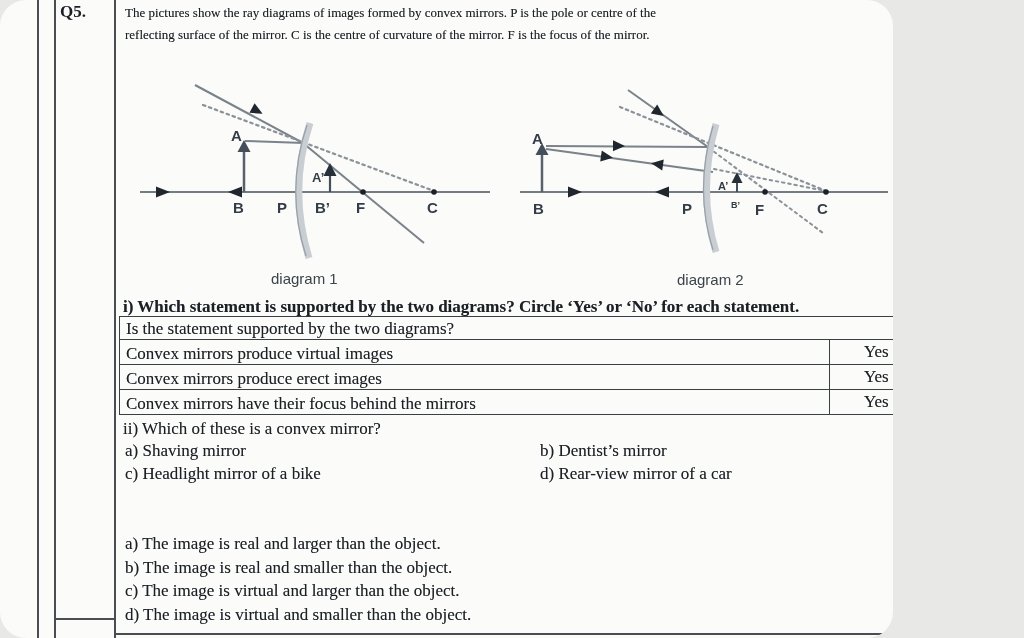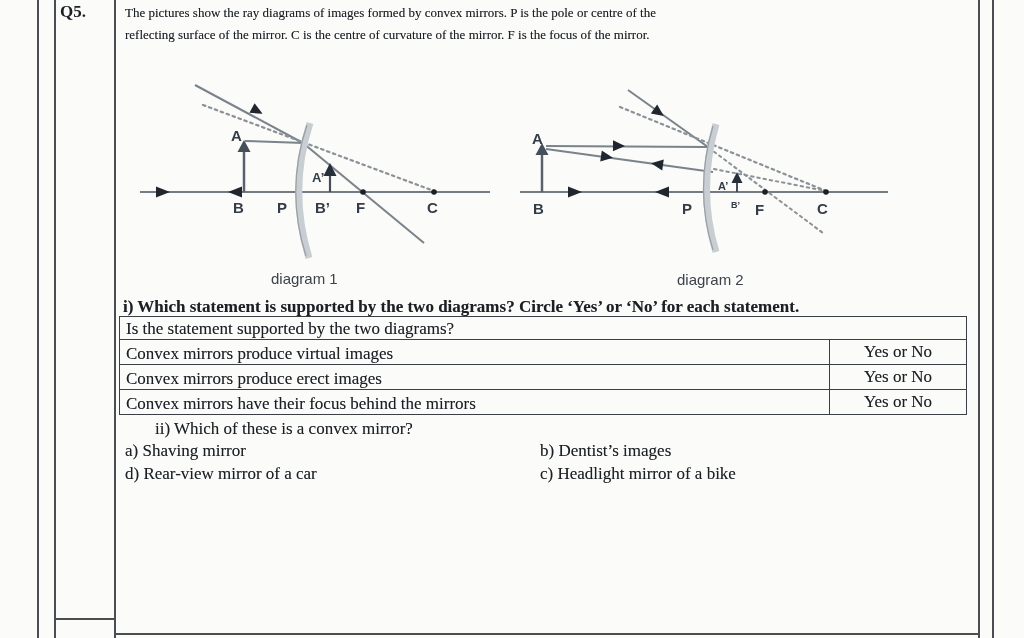--- a/index.html
+++ b/index.html
@@ -1,18 +1,18 @@
 <!DOCTYPE html>
 <html><head>
 <meta charset="utf-8">
 <style>
   html,body{margin:0;padding:0;background:#e8e8e6;}
   .page{
-    position:relative; width:1024px; height:638px; overflow:hidden;
-    background:#fbfbf9; font-family:"Liberation Serif", serif; color:#1b2026;
+    position:relative; width:893px; height:638px; overflow:hidden;
+    background:#fbfbf9; font-family:"Liberation Serif", serif; color:#1b2026;border-radius:26px;
   }
   .vrule{position:absolute; top:0; bottom:0; width:1.5px; background:#4a4e53;}
   .hrule{position:absolute; height:1.5px; background:#4a4e53;}
   .qnum{position:absolute; left:60px; top:2px; font-weight:bold; font-size:17px;}
   .intro{position:absolute; left:125px; top:2px; width:845px; font-size:13px; line-height:22px;
          text-shadow:0 0 .4px rgba(20,24,30,.4);}
   .diag-svg{position:absolute; left:0; top:80px;}
   .prompt{position:absolute; left:123px; font-size:17px; line-height:21px;
           text-shadow:0 0 .4px rgba(20,24,30,.4);}
   .qtable{position:absolute; left:119px; top:316px; width:848px;
@@ -145,22 +145,28 @@
     <div class="trow">
       <div class="cell-st">Convex mirrors produce erect images</div>
       <div class="cell-an">Yes or No</div>
     </div>
     <div class="trow">
       <div class="cell-st">Convex mirrors have their focus behind the mirrors</div>
       <div class="cell-an">Yes or No</div>
     </div>
   </div>
 
-  <div class="prompt" style="top:418px;margin-left:32px;">ii) Which of these is a convex mirror?</div>
+  <div class="prompt" style="top:418px;">ii) Which of these is a convex mirror?</div>
   <div class="opt-grid">
     <div>a) Shaving mirror</div>
-    <div>b) Dentist’s images</div>
+    <div>b) Dentist’s mirror</div>
+    <div>c) Headlight mirror of a bike</div>
     <div>d) Rear-view mirror of a car</div>
-    <div>c) Headlight mirror of a bike</div>
   </div>
 
+  <div class="opt-list">
+    <div>a) The image is real and larger than the object.</div>
+    <div>b) The image is real and smaller than the object.</div>
+    <div>c) The image is virtual and larger than the object.</div>
+    <div>d) The image is virtual and smaller than the object.</div>
+  </div>
 
 </div>
 
 </body></html>

